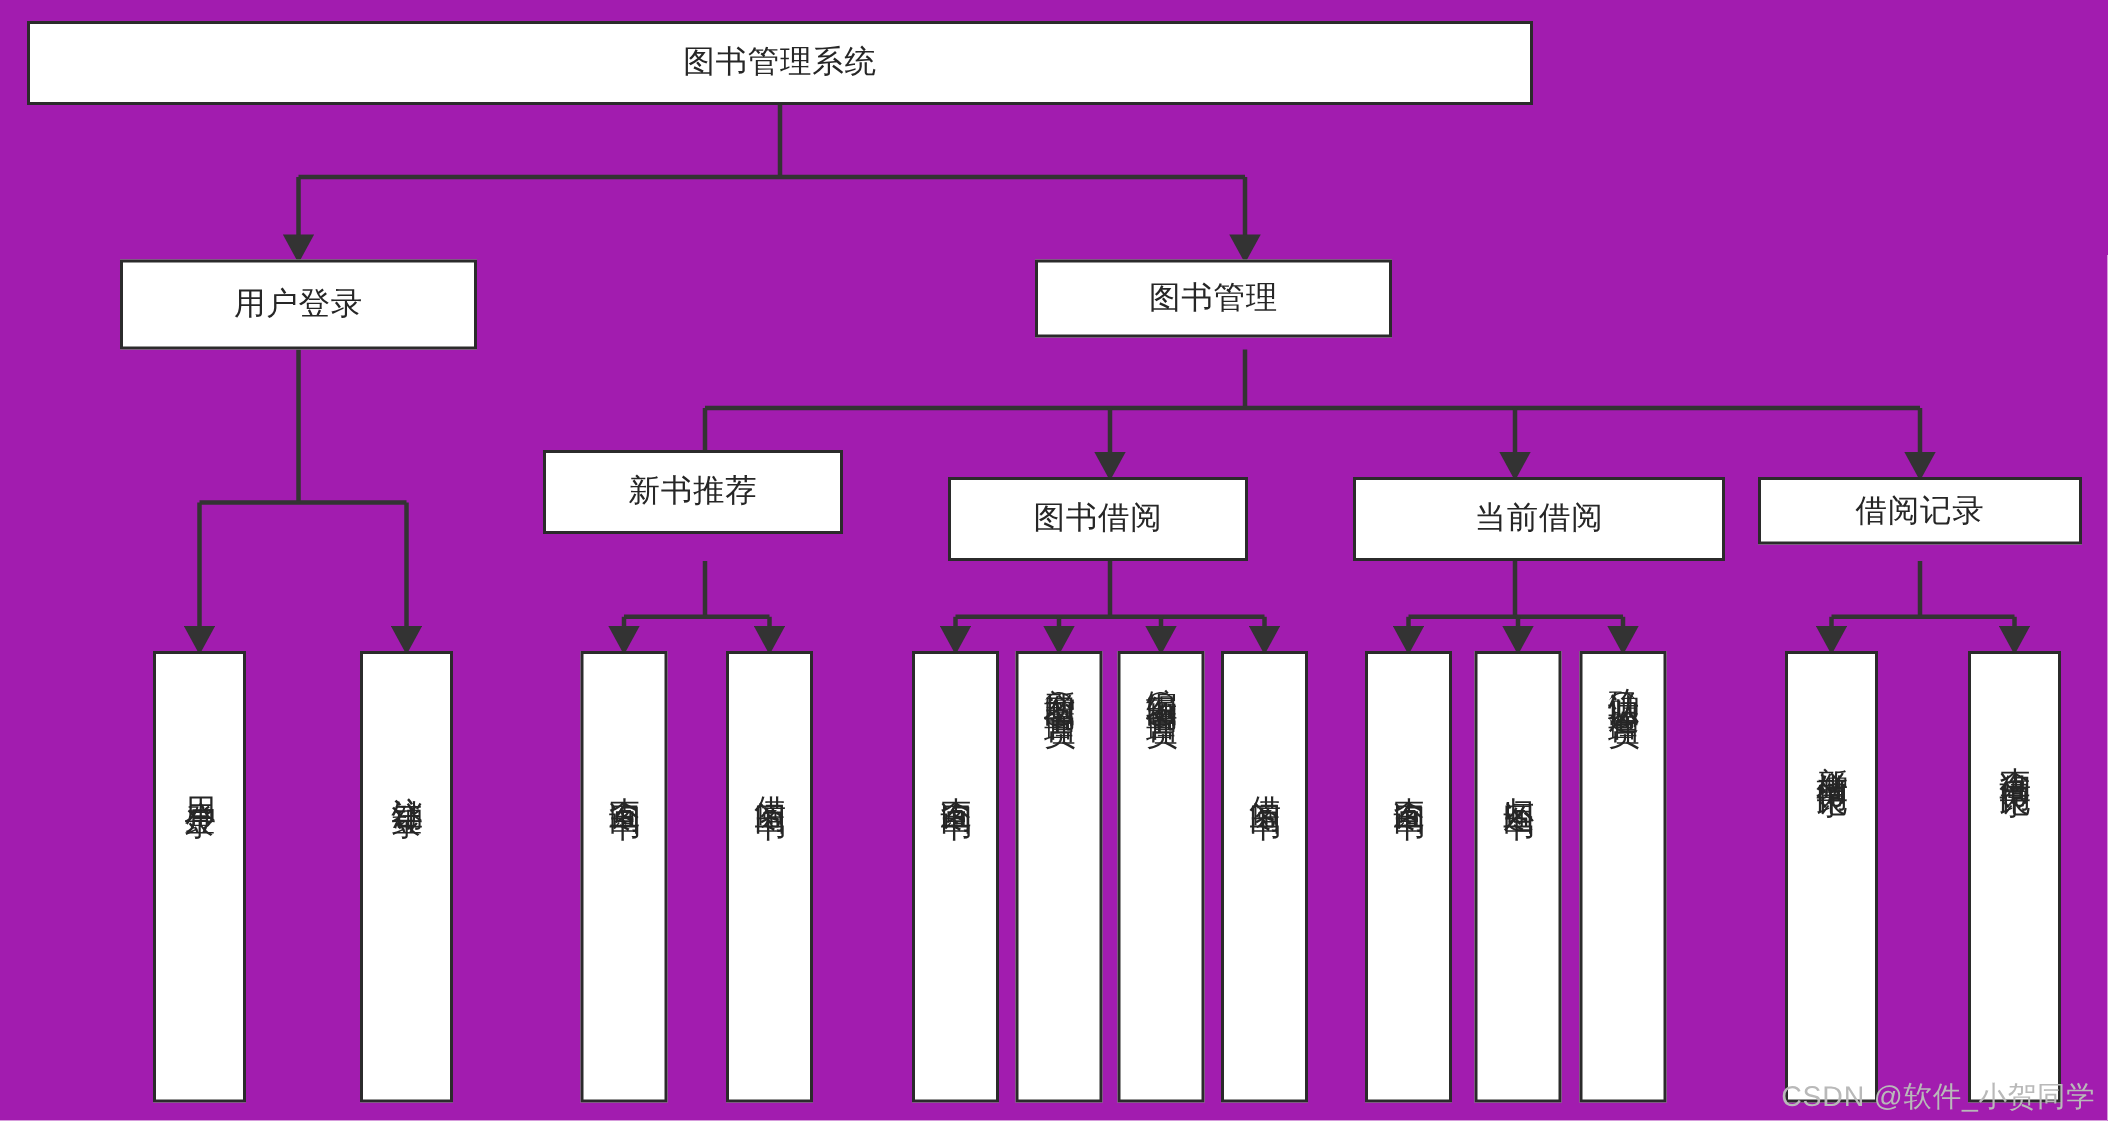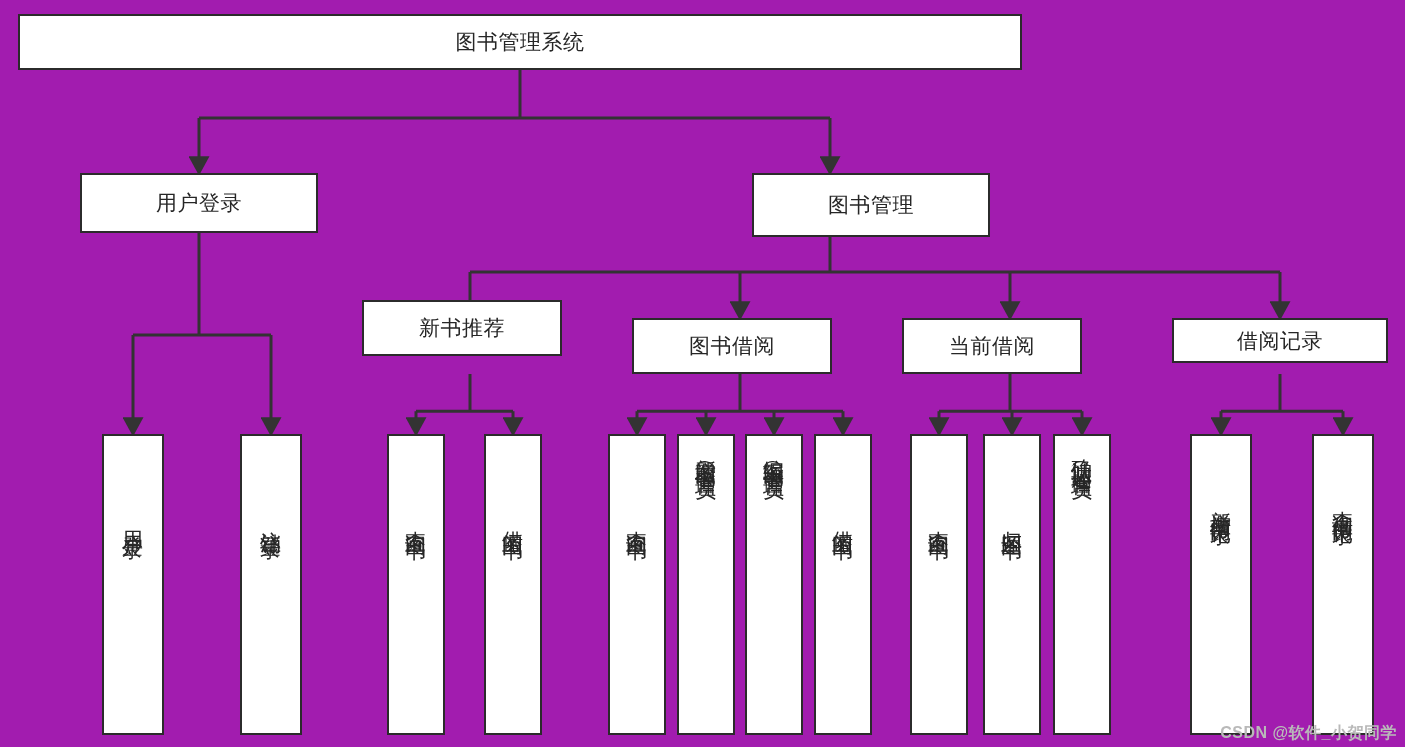--- a/index.html
+++ b/index.html
@@ -62,25 +62,24 @@
     margin-top: 52px;
   }
   .node-box.vertical.topstart .node-label {
     margin-top: 0px;
   }
   #watermark {
     position: absolute;
     right: 8px;
     bottom: 3px;
     color: #b9b9b9;
-    font-size: 16px;
+    font-size: 19px;
     letter-spacing: 0.5px;
     white-space: nowrap;
     pointer-events: none;
-    font-weight: bold;
   }
 </style>
 </head>
 <body>
 
 <div id="stage">
 
   <svg id="diagram-svg" viewBox="0 0 1405 747" xmlns="http://www.w3.org/2000/svg">
     <defs>
       <marker id="arrow" viewBox="0 0 12 12" refX="9" refY="6" markerWidth="7" markerHeight="7" orient="auto-start-reverse">
@@ -124,31 +123,31 @@
       </g>
   </svg>
 
   <div class="node-box" id="box-root" style="left: 18px; top: 14px; width: 1004px; height: 56px;">
     <span class="node-label">图书管理系统</span>
   </div>
 
   <div class="node-box" id="box-user-login" style="left: 80px; top: 173px; width: 238px; height: 60px;">
     <span class="node-label">用户登录</span>
   </div>
-  <div class="node-box" id="box-book-manage" style="left: 752px; top: 173px; width: 238px; height: 64px;">
+  <div class="node-box" id="box-book-manage" style="left: 690px; top: 173px; width: 238px; height: 52px;">
     <span class="node-label">图书管理</span>
   </div>
 
   <div class="node-box" id="box-new-book-rec" style="left: 362px; top: 300px; width: 200px; height: 56px;">
     <span class="node-label">新书推荐</span>
   </div>
   <div class="node-box" id="box-book-borrow" style="left: 632px; top: 318px; width: 200px; height: 56px;">
     <span class="node-label">图书借阅</span>
   </div>
-  <div class="node-box" id="box-current-borrow" style="left: 902px; top: 318px; width: 180px; height: 56px;">
+  <div class="node-box" id="box-current-borrow" style="left: 902px; top: 318px; width: 248px; height: 56px;">
     <span class="node-label">当前借阅</span>
   </div>
   <div class="node-box" id="box-borrow-record" style="left: 1172px; top: 318px; width: 216px; height: 45px;">
     <span class="node-label">借阅记录</span>
   </div>
 
   <div class="node-box vertical mid" id="box-leaf-user-login" style="left: 102px; top: 434px; width: 62px; height: 301px;">
     <span class="node-label">用户登录</span>
   </div>
   <div class="node-box vertical mid" id="box-leaf-user-logout" style="left: 240px; top: 434px; width: 62px; height: 301px;">

